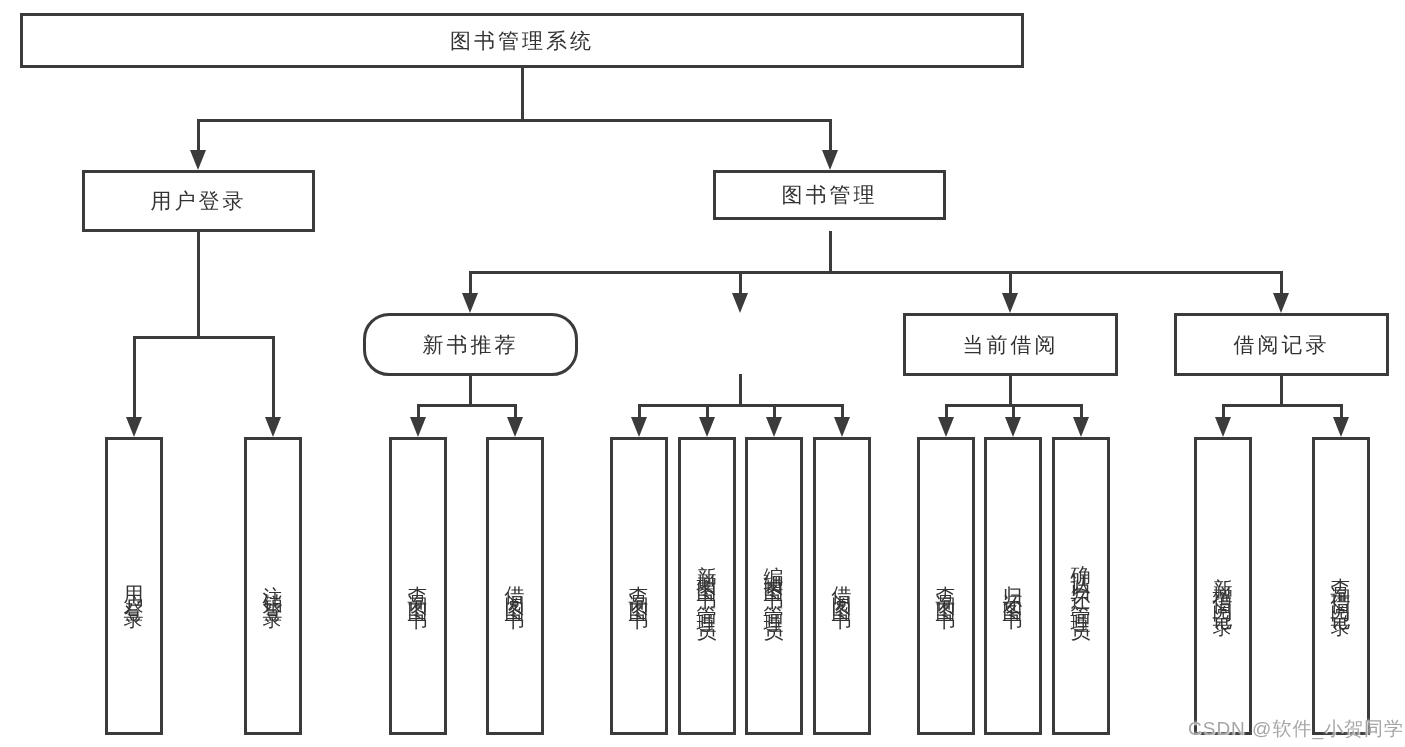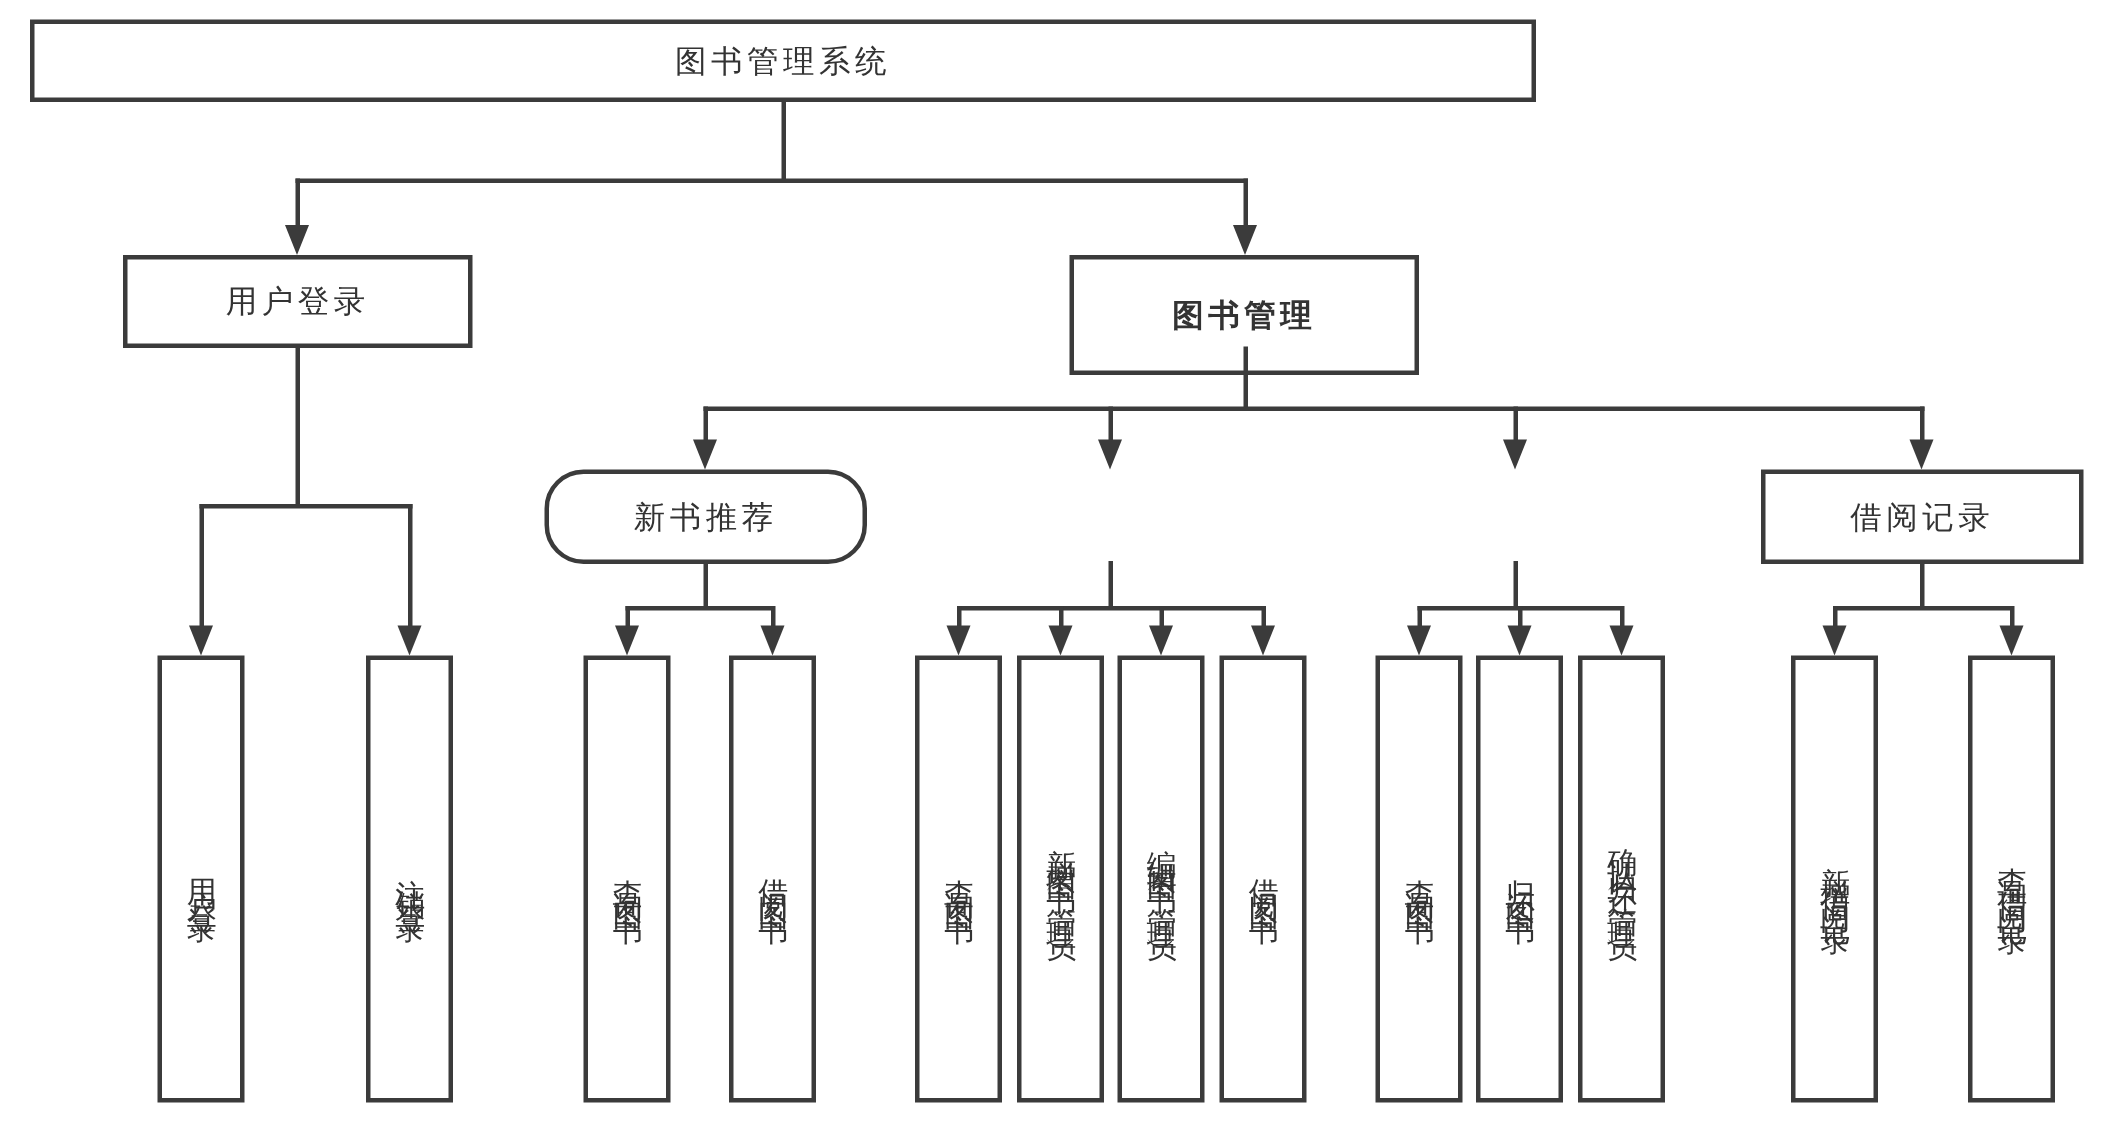--- a/index.html
+++ b/index.html
@@ -64,26 +64,29 @@
 
 <div id="canvas">
 
   <div class="box" style="left:20px;top:13px;width:1004px;height:55px;">
     <span>图书管理系统</span>
   </div>
 
   <div class="box" style="left:82px;top:170px;width:233px;height:62px;">
     <span>用户登录</span>
   </div>
-  <div class="box" style="left:713px;top:170px;width:233px;height:80px;font-weight:bold;">
+  <div class="box" style="left:713px;top:170px;width:233px;height:50px;">
     <span>图书管理</span>
   </div>
 
   <div class="box" style="left:363px;top:313px;width:215px;height:63px;border-radius:26px;">
     <span>新书推荐</span>
+  </div>
+  <div class="box" style="left:903px;top:313px;width:215px;height:63px;">
+    <span>当前借阅</span>
   </div>
   <div class="box" style="left:1174px;top:313px;width:215px;height:63px;">
     <span>借阅记录</span>
   </div>
 
   <div class="vbox" style="left:389px;top:437px;">
     <span>查询图书</span>
   </div>
   <div class="vbox" style="left:486px;top:437px;">
     <span>借阅图书</span>
@@ -177,14 +180,15 @@
   <div class="ar" style="left:938px;top:417px;"></div>
   <div class="vl" style="left:1012px;top:404px;height:16px;"></div>
   <div class="ar" style="left:1005px;top:417px;"></div>
   <div class="vl" style="left:1080px;top:404px;height:16px;"></div>
   <div class="ar" style="left:1073px;top:417px;"></div>
   <div class="vl" style="left:1222px;top:404px;height:16px;"></div>
   <div class="ar" style="left:1215px;top:417px;"></div>
   <div class="vl" style="left:1340px;top:404px;height:16px;"></div>
   <div class="ar" style="left:1333px;top:417px;"></div>
 
+  <div class="watermark">CSDN @软件_小贺同学</div>
 
 </div>
 
 </body></html>

